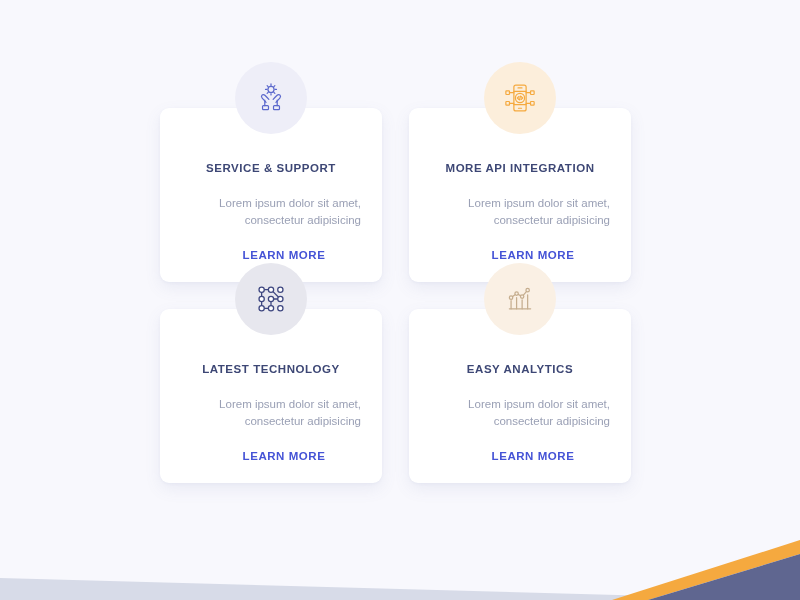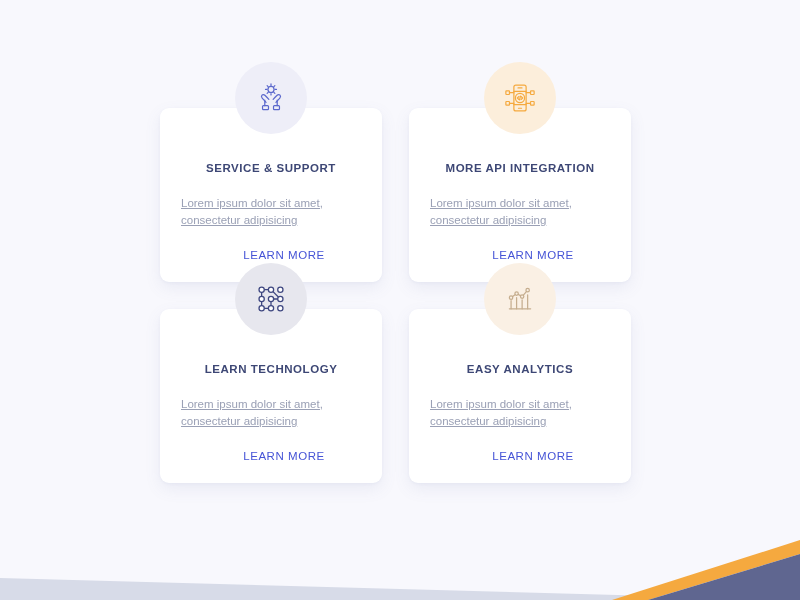--- a/index.html
+++ b/index.html
@@ -68,30 +68,29 @@
     color: #3d4775;
     text-align: center;
     margin-top: 55px;
     line-height: 1;
     white-space: nowrap;
   }
 
   .card-desc {
     font-size: 11.5px;
     color: #9aa0b5;
-    text-align: left;
+    text-align: right;
     line-height: 1.55;
     margin-top: 20px;
     max-width: 180px;
-    text-decoration: underline;
   }
 
   .card-link {
     font-size: 11.5px;
-    font-weight: normal;
+    font-weight: bold;
     letter-spacing: 0.55px;
     color: #4553d6;
     text-decoration: none;
     margin-top: 19px;
     cursor: pointer;
     white-space: nowrap;
     padding-left: 26px;
   }
 
   
@@ -158,21 +157,21 @@
         <rect x="4.3" y="23.9" width="4" height="4" rx="0.7"></rect>
         <rect x="31.7" y="12.1" width="4" height="4" rx="0.7"></rect>
         <rect x="31.7" y="23.9" width="4" height="4" rx="0.7"></rect>
         <path d="M8.3 14.1h4.9M8.3 25.9h4.9M26.8 14.1h4.9M26.8 25.9h4.9"></path>
       </svg>
     </div>
   </div>
 
   <div class="card-wrap">
     <div class="card">
-      <div class="card-title">LEARN TECHNOLOGY</div>
+      <div class="card-title">LATEST TECHNOLOGY</div>
       <div class="card-desc">Lorem ipsum dolor sit amet, consectetur adipisicing</div>
       <a class="card-link">LEARN MORE</a>
     </div>
     <div class="icon-circle" style="background:#e7e7ee">
       <svg width="34" height="34" viewBox="0 0 40 40" fill="none" stroke="#3f4881" stroke-width="1.5" stroke-linecap="round" stroke-linejoin="round">
         <path d="M9 9v22M9 9h11M20 20h11M20 20v11M9 31h11M20 9l11 11"></path>
         <circle cx="9" cy="9" r="3.1" fill="#ffffff"></circle>
         <circle cx="20" cy="9" r="3.1" fill="#ffffff"></circle>
         <circle cx="31" cy="9" r="3.1" fill="#ffffff"></circle>
         <circle cx="9" cy="20" r="3.1" fill="#ffffff"></circle>

